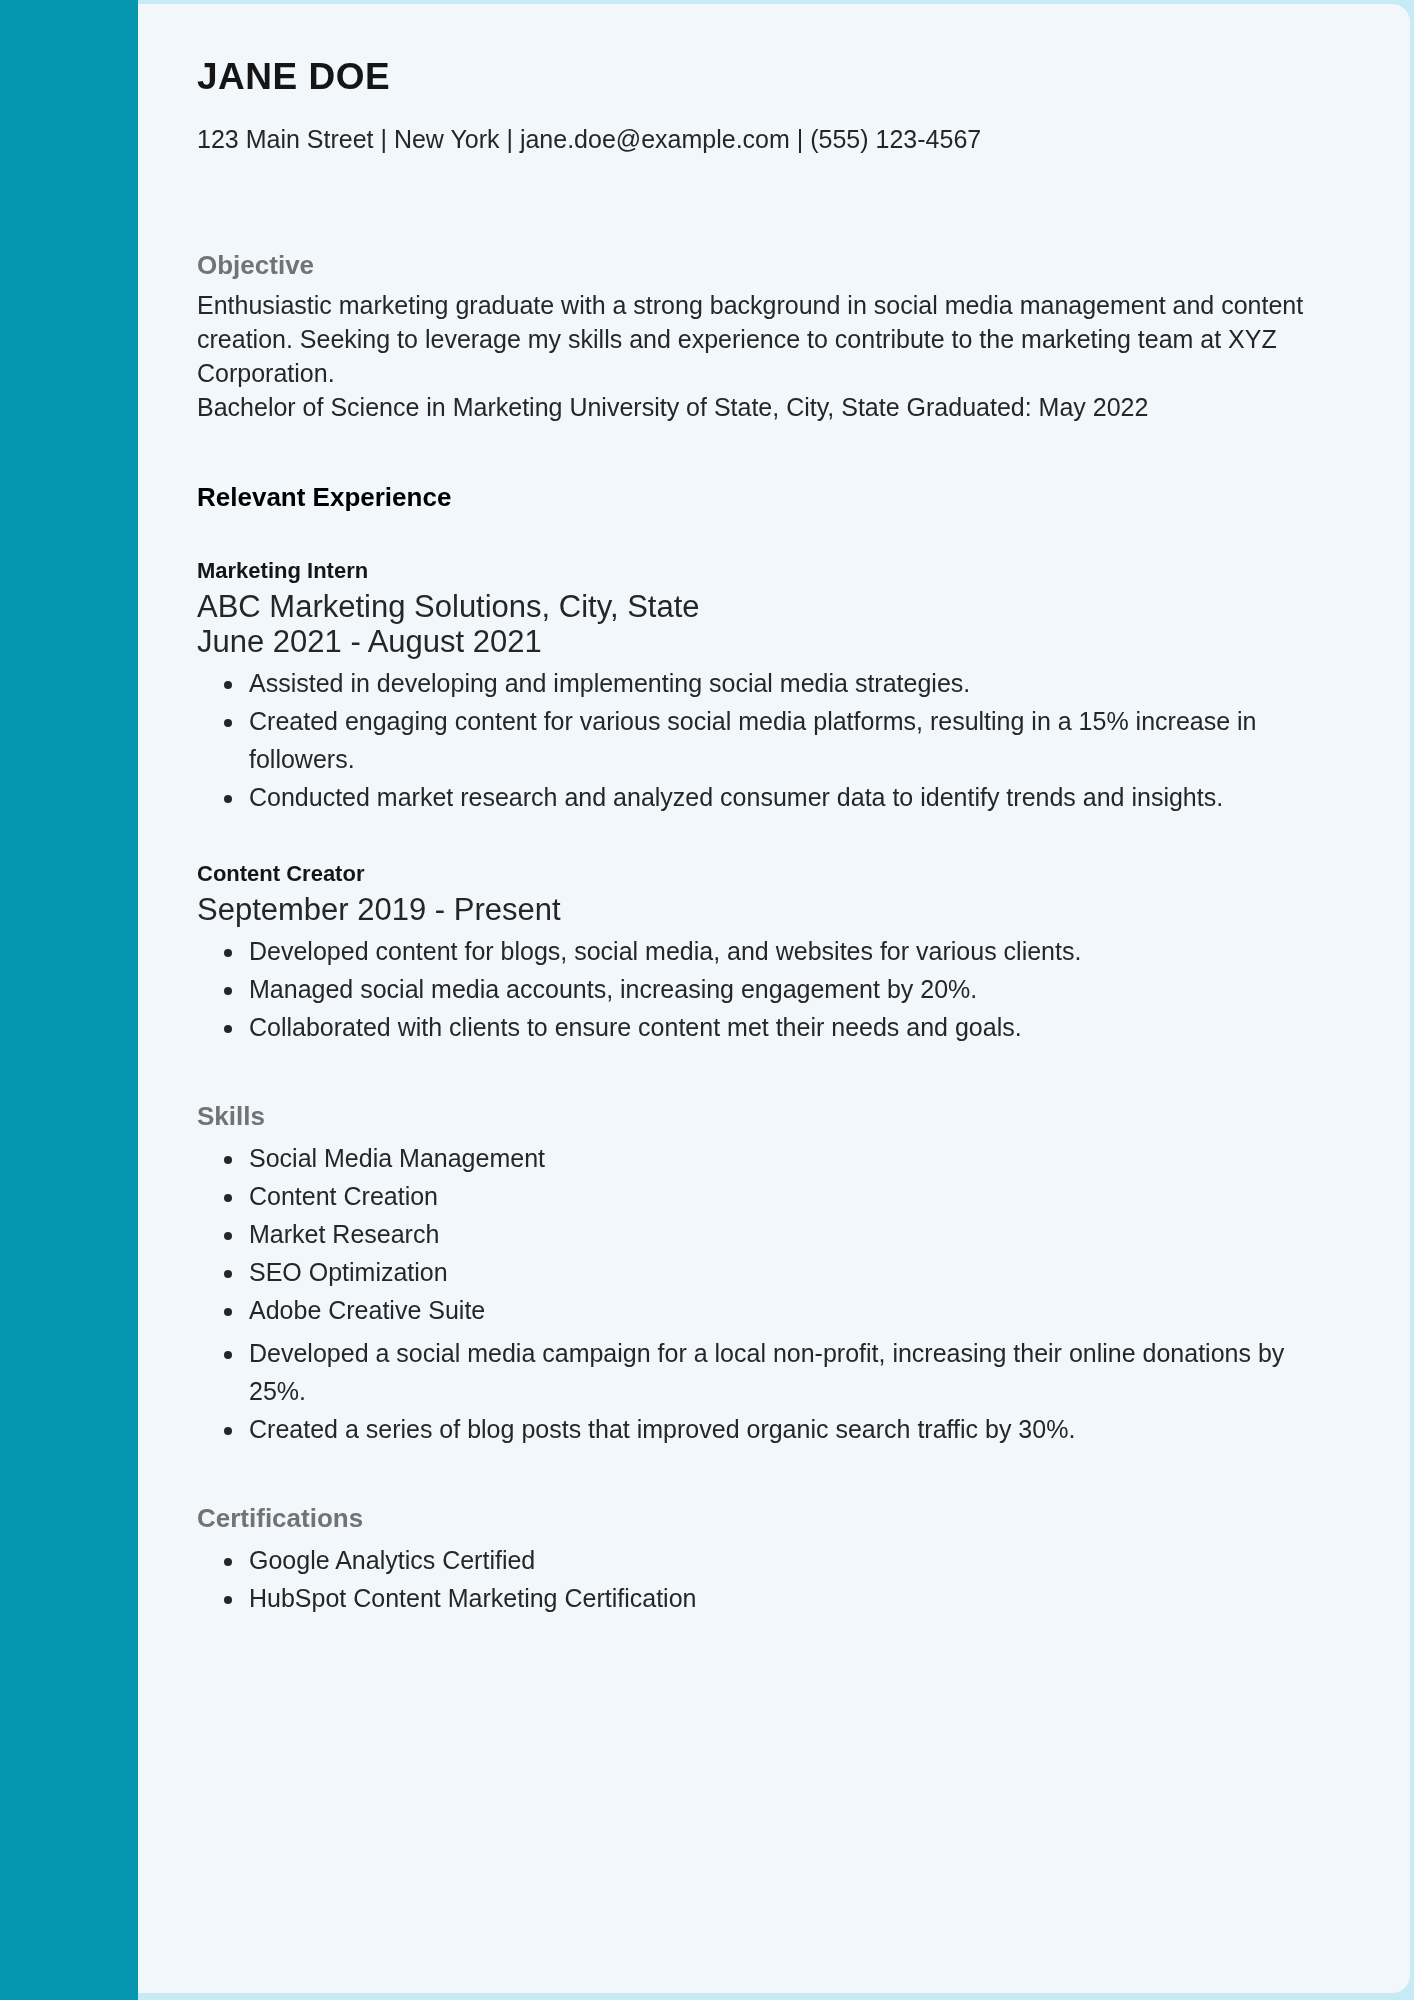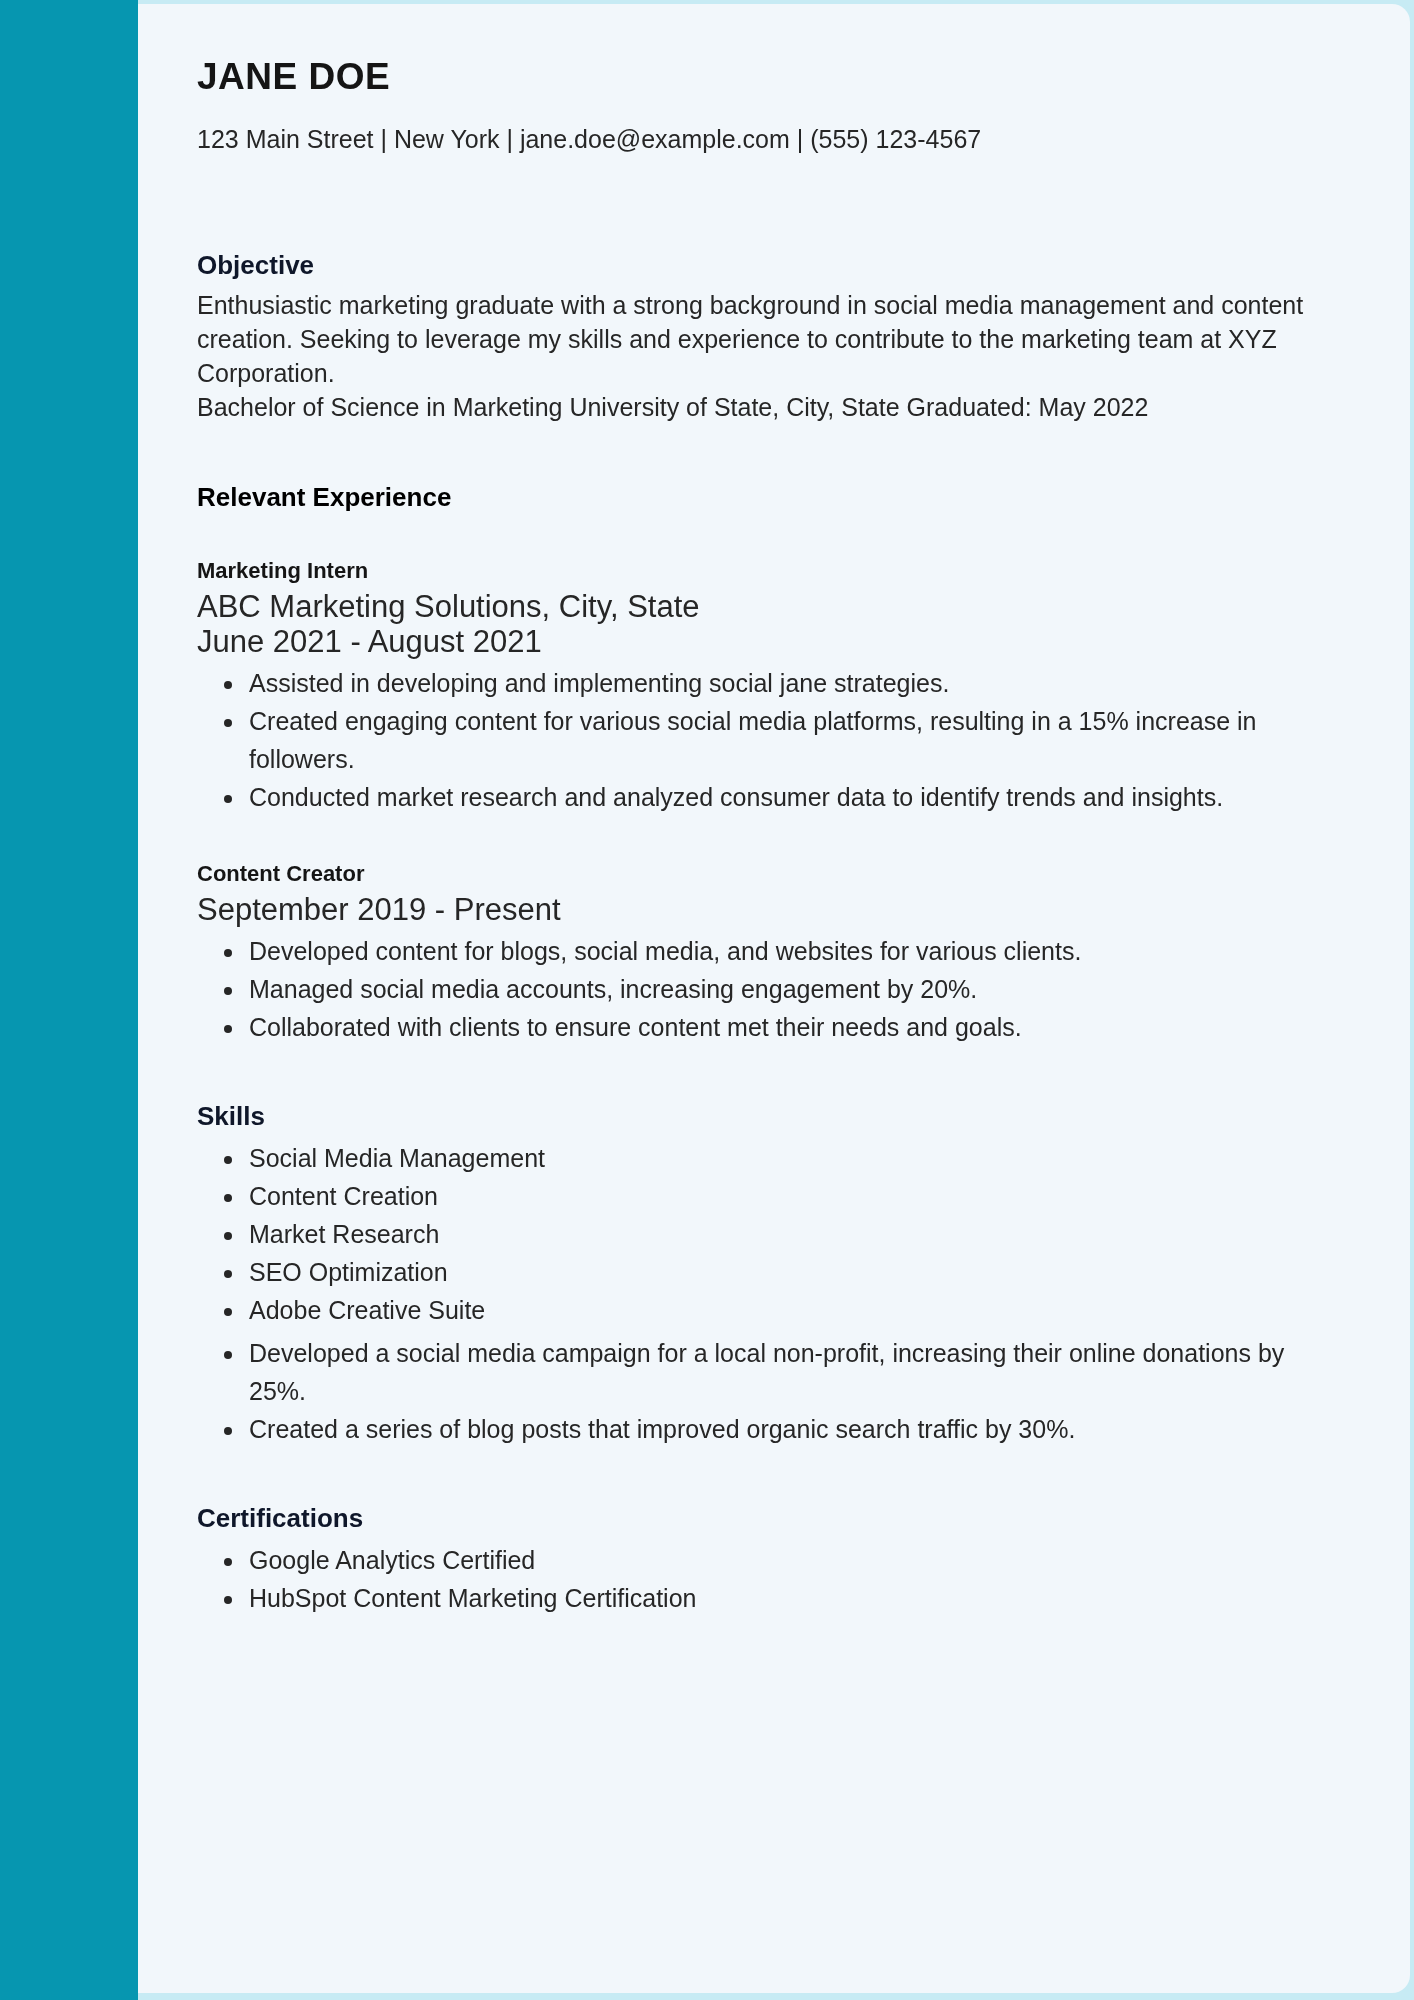--- a/index.html
+++ b/index.html
@@ -44,21 +44,21 @@
     letter-spacing: 0.5px;
   }
   p.contact {
     font-size: 25px;
     color: #262626;
     margin: 27px 0 0 0;
   }
   .sec-h {
     font-size: 26px;
     font-weight: 700;
-    color: #0f172a;
+    color: #737373;
     margin: 55px 0 7px 0;
   }
   .sec-h.first {
     margin-top: 96px;
   }
   .exp-h {
     font-size: 26px;
     font-weight: 700;
     color: #000000;
     margin: 58px 0 0 0;
@@ -109,21 +109,21 @@
     <p class="body">Bachelor of Science in Marketing University of State, City, State Graduated: May 2022</p>
 
     <h2 class="exp-h">Relevant Experience</h2>
 
     <div class="job">
       <h3 class="job-h">Marketing Intern</h3>
       <p class="meta">ABC Marketing Solutions, City, State</p>
       <p class="meta">June 2021 - August 2021</p>
       <ul class="blist">
 
-          <li>Assisted in developing and implementing social jane strategies.</li>
+          <li>Assisted in developing and implementing social media strategies.</li>
 
           <li>Created engaging content for various social media platforms, resulting in a 15% increase in followers.</li>
 
           <li>Conducted market research and analyzed consumer data to identify trends and insights.</li>
         </ul>
     </div>
 
     <div class="job">
       <h3 class="job-h">Content Creator</h3>
       <p class="meta">September 2019 - Present</p>

